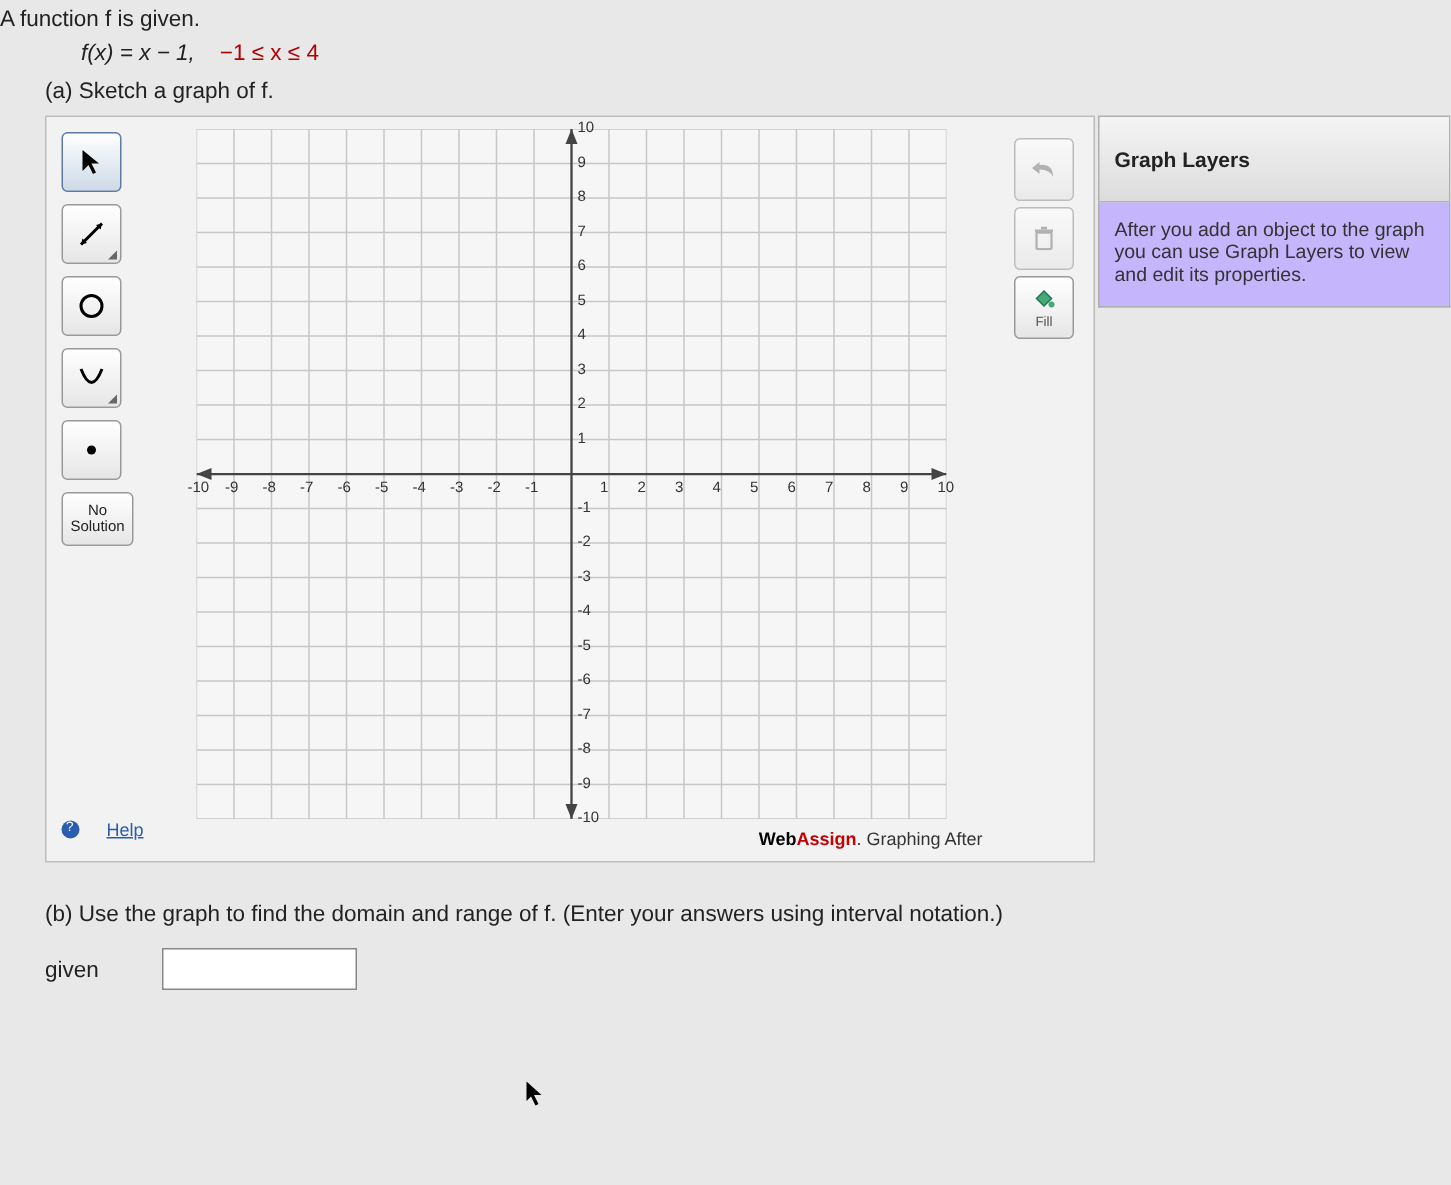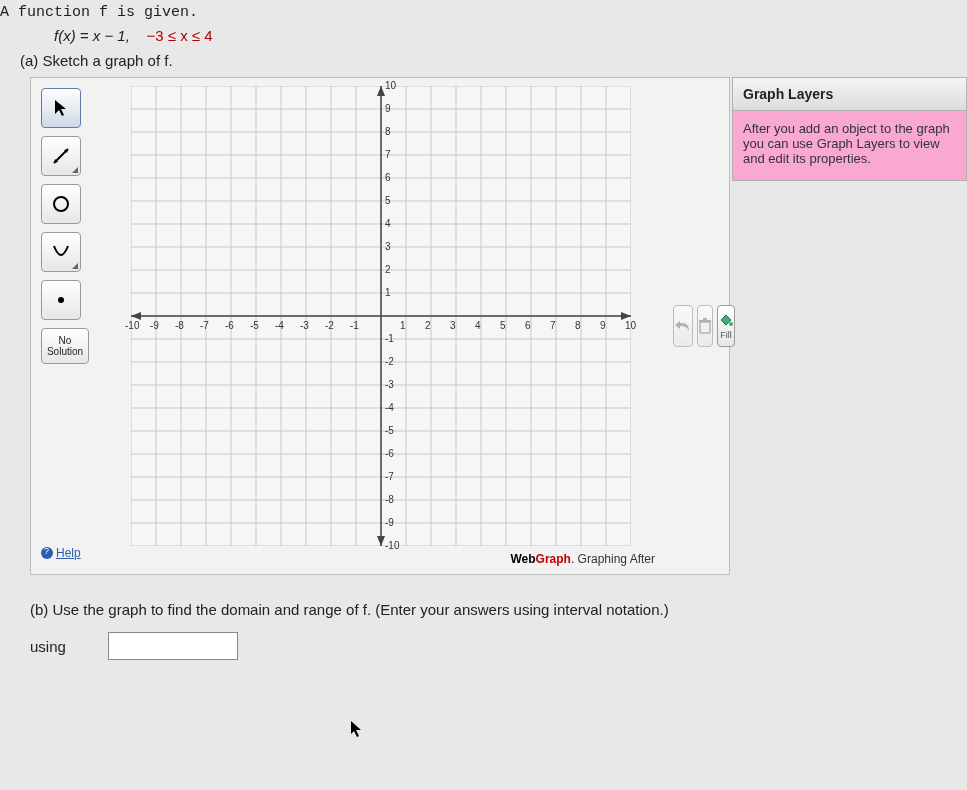--- a/index.html
+++ b/index.html
@@ -4,25 +4,25 @@
 <style>
   * { box-sizing: border-box; margin: 0; padding: 0; }
   body {
     font-family: Arial, Helvetica, sans-serif;
     background: #e8e8e8;
     width: 967px;
     height: 790px;
     overflow: hidden;
     color: #222;
   }
-  .q-intro { font-size: 15px; padding: 4px 4px 6px 0; font-family: Liberation Mono, monospace; }
+  .q-intro { font-size: 15px; padding: 4px 4px 6px 0; }
   .q-func { font-size: 15px; padding: 0 0 8px 54px; }
   .q-func .fn { font-style: italic; }
   .q-func .red { color: #b00000; }
-  .q-part-a { font-size: 15px; padding: 0 0 8px 20px; }
+  .q-part-a { font-size: 15px; padding: 0 0 8px 30px; }
   .graph-wrap {
     display: flex;
     margin-left: 30px;
     gap: 0;
   }
   .grapher {
     display: flex;
     background: #f2f2f2;
     border: 1px solid #bdbdbd;
     padding: 4px;
@@ -54,21 +54,21 @@
     border:1px solid #999; border-radius:4px;
     display:flex; align-items:center; justify-content:center;
     line-height:1.1; cursor:pointer;
   }
   .help {
     margin-top: auto;
     font-size: 12px;
     color: #2a5db0;
     text-decoration: underline;
     cursor: pointer;
-    display:flex; align-items:center; gap:3px;
+    display:flex; align-items:center; gap:18px;
     padding-bottom:4px;
   }
   .help-icon { width:12px; height:12px; background:#2a5db0; border-radius:50%; display:inline-block; position:relative;}
   .help-icon::after{content:"?"; color:#fff; font-size:9px; position:absolute; left:3px; top:-1px;}
   .canvas-area {
     flex: 1;
     display:flex; flex-direction:column;
   }
   .grid {
     position: relative;
@@ -78,46 +78,46 @@
   }
   .gridlines { position:absolute; inset:0; }
   .gridlines line.minor { stroke:#c7c7c7; stroke-width:1; }
   .gridlines line.axis { stroke:#444; stroke-width:1.5; }
   .tick-label { position:absolute; font-size:10px; color:#333; }
   .branding { font-size:12px; text-align:right; padding:6px 12px 4px 0; color:#333; }
   .branding b { color:#000; }
   .branding .assign { color:#c40000; font-weight:bold; }
   .toolbar-right {
     width: 58px;
-    display:flex; flex-direction:row; gap:4px;
+    display:flex; flex-direction:column; gap:4px;
     padding:10px 6px;
     align-items:center;
   }
   .rtool {
     width:40px; height:42px;
     background: linear-gradient(#fff,#e6e6e6);
     border:1px solid #999; border-radius:4px;
     display:flex; flex-direction:column; align-items:center; justify-content:center;
     font-size:9px; color:#555; cursor:pointer; gap:2px;
   }
   .rtool.disabled { opacity:0.6; cursor:default; }
   .side-panel {
     margin-left: 2px;
     width: 235px;
   }
   .panel-hdr {
     background: linear-gradient(#f4f4f4,#dcdcdc);
     border:1px solid #b0b0b0;
-    padding:8px 10px;
+    padding:20px 10px;
     font-weight:bold;
     font-size:14px;
     display:flex; justify-content:space-between; align-items:center;
   }
   .panel-body {
-    background:#f9a8d4;
+    background:#c4b5fd;
     border:1px solid #b0b0b0;
     border-top:none;
     padding:10px;
     font-size:13px;
     color:#333;
     min-height:70px;
   }
   .q-part-b { font-size:15px; padding: 26px 2px 14px 30px; }
   .answer-rows { padding-left:30px; }
   .ans-row { display:flex; align-items:center; gap:18px; margin-bottom:12px; }
@@ -127,21 +127,21 @@
   svg.icon { width:20px; height:20px; }
   .arrowhead { fill:#444; }
 </style>
 </head>
 <body>
 
 <div class="q-intro">A function f is given.</div>
 <div class="q-func">
   <span class="fn">f(x) = x − 1,</span>
   &nbsp;&nbsp;
-  <span class="red">−3 ≤ x ≤ 4</span>
+  <span class="red">−1 ≤ x ≤ 4</span>
 </div>
 <div class="q-part-a">(a) Sketch a graph of f.</div>
 
 <div class="graph-wrap">
   <div class="grapher">
     <div class="toolbar-left">
       <div class="tool-btn active">
         <svg class="icon" viewBox="0 0 20 20">
             <path d="M4 2 L4 16 L8 12 L11 18 L13 17 L10 11 L15 11 Z" fill="#000"></path>
           </svg>
@@ -270,21 +270,21 @@
             <div class="tick-label" style="left: 254px; top: 132px;">4</div>
             <div class="tick-label" style="left: 254px; top: 109px;">5</div>
             <div class="tick-label" style="left: 254px; top: 86px;">6</div>
             <div class="tick-label" style="left: 254px; top: 63px;">7</div>
             <div class="tick-label" style="left: 254px; top: 40px;">8</div>
             <div class="tick-label" style="left: 254px; top: 17px;">9</div>
             <div class="tick-label" style="left: 254px; top: -6px;">10</div>
           </div>
       </div>
       <div class="branding">
-        <b>Web</b><span class="assign">Graph</span><span>. Graphing After</span>
+        <b>Web</b><span class="assign">Assign</span><span>. Graphing After</span>
       </div>
     </div>
 
     <div class="toolbar-right">
       <div class="rtool disabled">
         <svg width="18" height="14" viewBox="0 0 18 14">
             <path d="M6 2 L1 6 L6 10 L6 7 Q13 7 15 12 Q15 3 6 4 Z" fill="#888"></path>
           </svg>
       </div>
       <div class="rtool disabled">
@@ -308,21 +308,21 @@
     <div class="panel-hdr">
       <span>Graph Layers</span>
     </div>
     <div class="panel-body">After you add an object to the graph you can use Graph Layers to view and edit its properties.</div>
   </div>
 </div>
 
 <div class="q-part-b">(b) Use the graph to find the domain and range of f. (Enter your answers using interval notation.)</div>
 <div class="answer-rows">
   <div class="ans-row">
-    <div class="ans-label">using</div>
+    <div class="ans-label">given</div>
     <input class="ans-box" style="">
   </div>
 </div>
 
 <div class="cursor-ptr">
   <svg width="14" height="18" viewBox="0 0 14 18">
       <path d="M1 1 L1 14 L4 11 L7 17 L9 16 L6 10 L11 10 Z" fill="#000"></path>
     </svg>
 </div>
 

